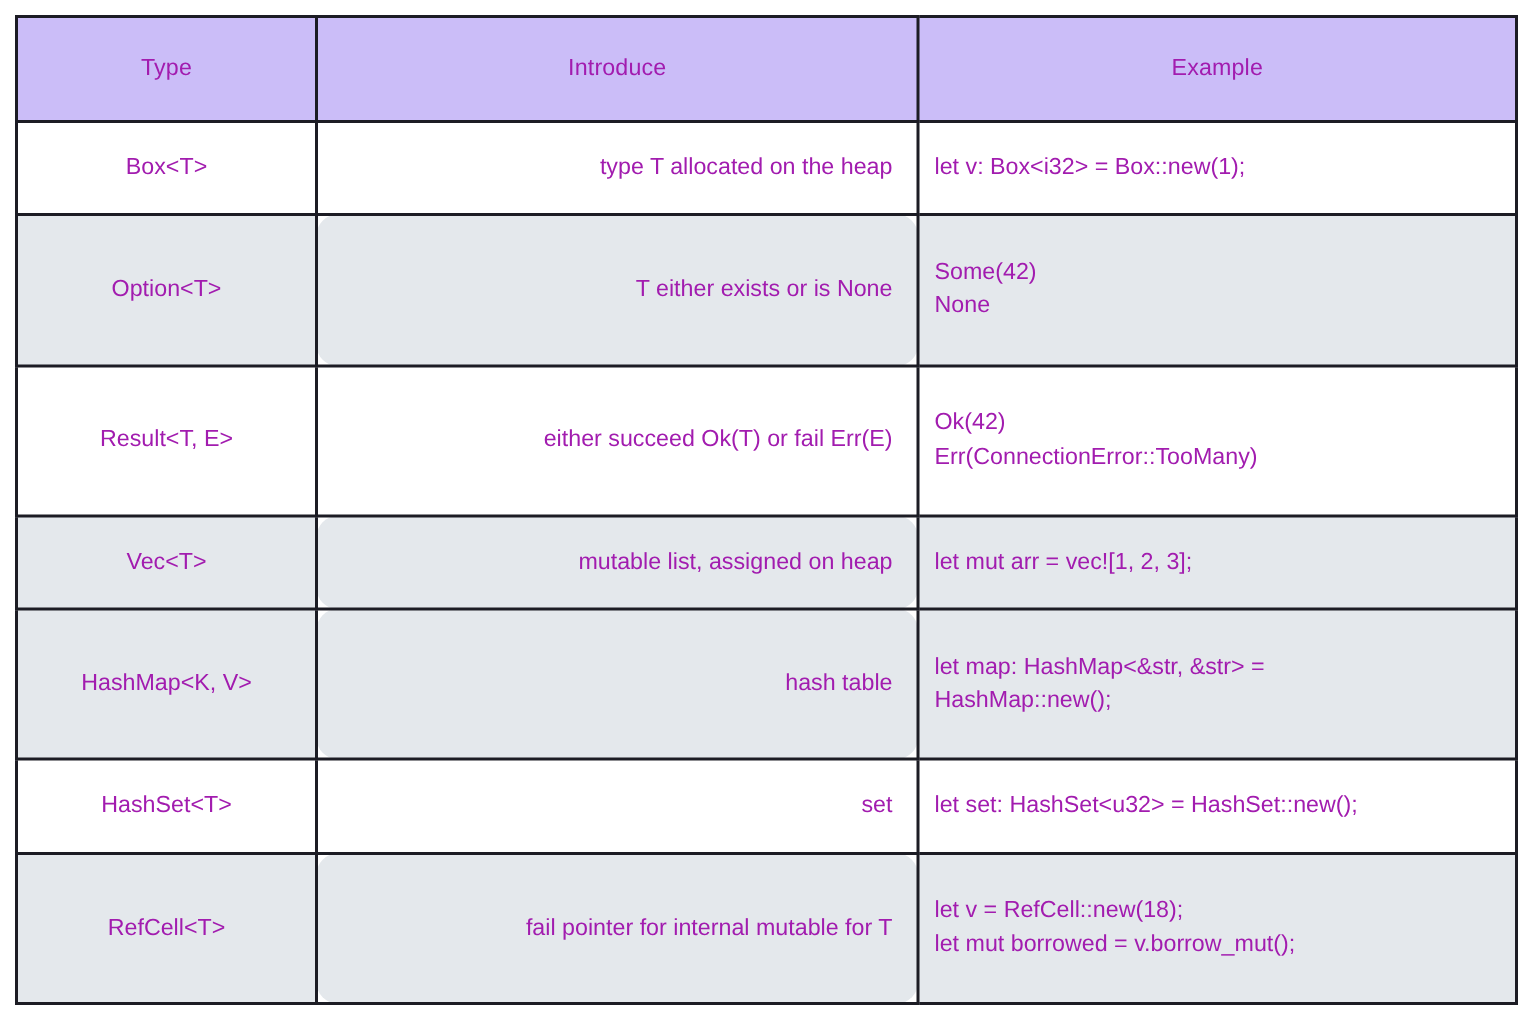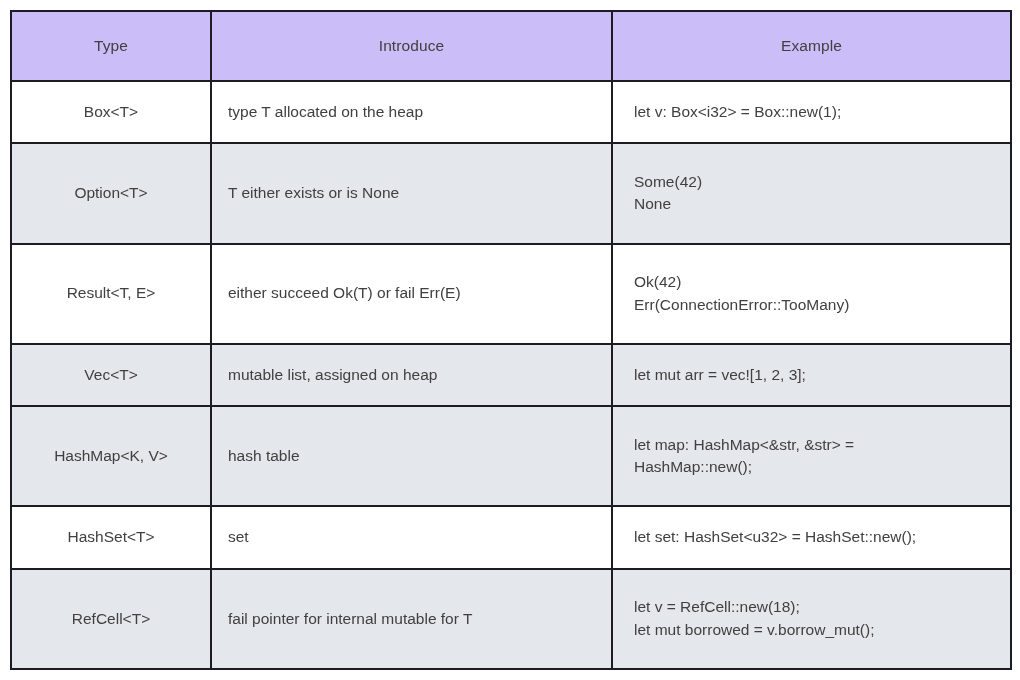--- a/index.html
+++ b/index.html
@@ -34,45 +34,46 @@
 
   table.rust-types col.col-type    { width: 200px; }
   table.rust-types col.col-intro   { width: 401px; }
   table.rust-types col.col-example { width: 399px; }
 
   table.rust-types th,
   table.rust-types td {
     border: 2px solid #1c1c24;
     font-size: 15.5px;
     font-weight: 400;
-    color: #404040;
+    color: #a21caf;
     vertical-align: middle;
     line-height: 1.45;
   }
 
   table.rust-types thead th {
     background: #cbbdf8;
     text-align: center;
     height: 60px;
     padding: 4px 8px;
     font-weight: 400;
     letter-spacing: 0.1px;
   }
 
   td.cell-type {
     text-align: center;
     padding: 6px 20px;
   }
   td.cell-intro {
-    text-align: left;
+    text-align: right;
     padding: 6px 16px;
+    border-radius: 14px;
   }
   td.cell-example {
     text-align: left;
-    padding: 6px 0 6px 21px;
+    padding: 6px 0 6px 10px;
     white-space: pre-line;
   }
 
   tr.row-alt td { background: #e4e8ec; }
   tr.row-plain td { background: #ffffff; }
 </style>
 </head>
 <body>
 
 <div class="page">

